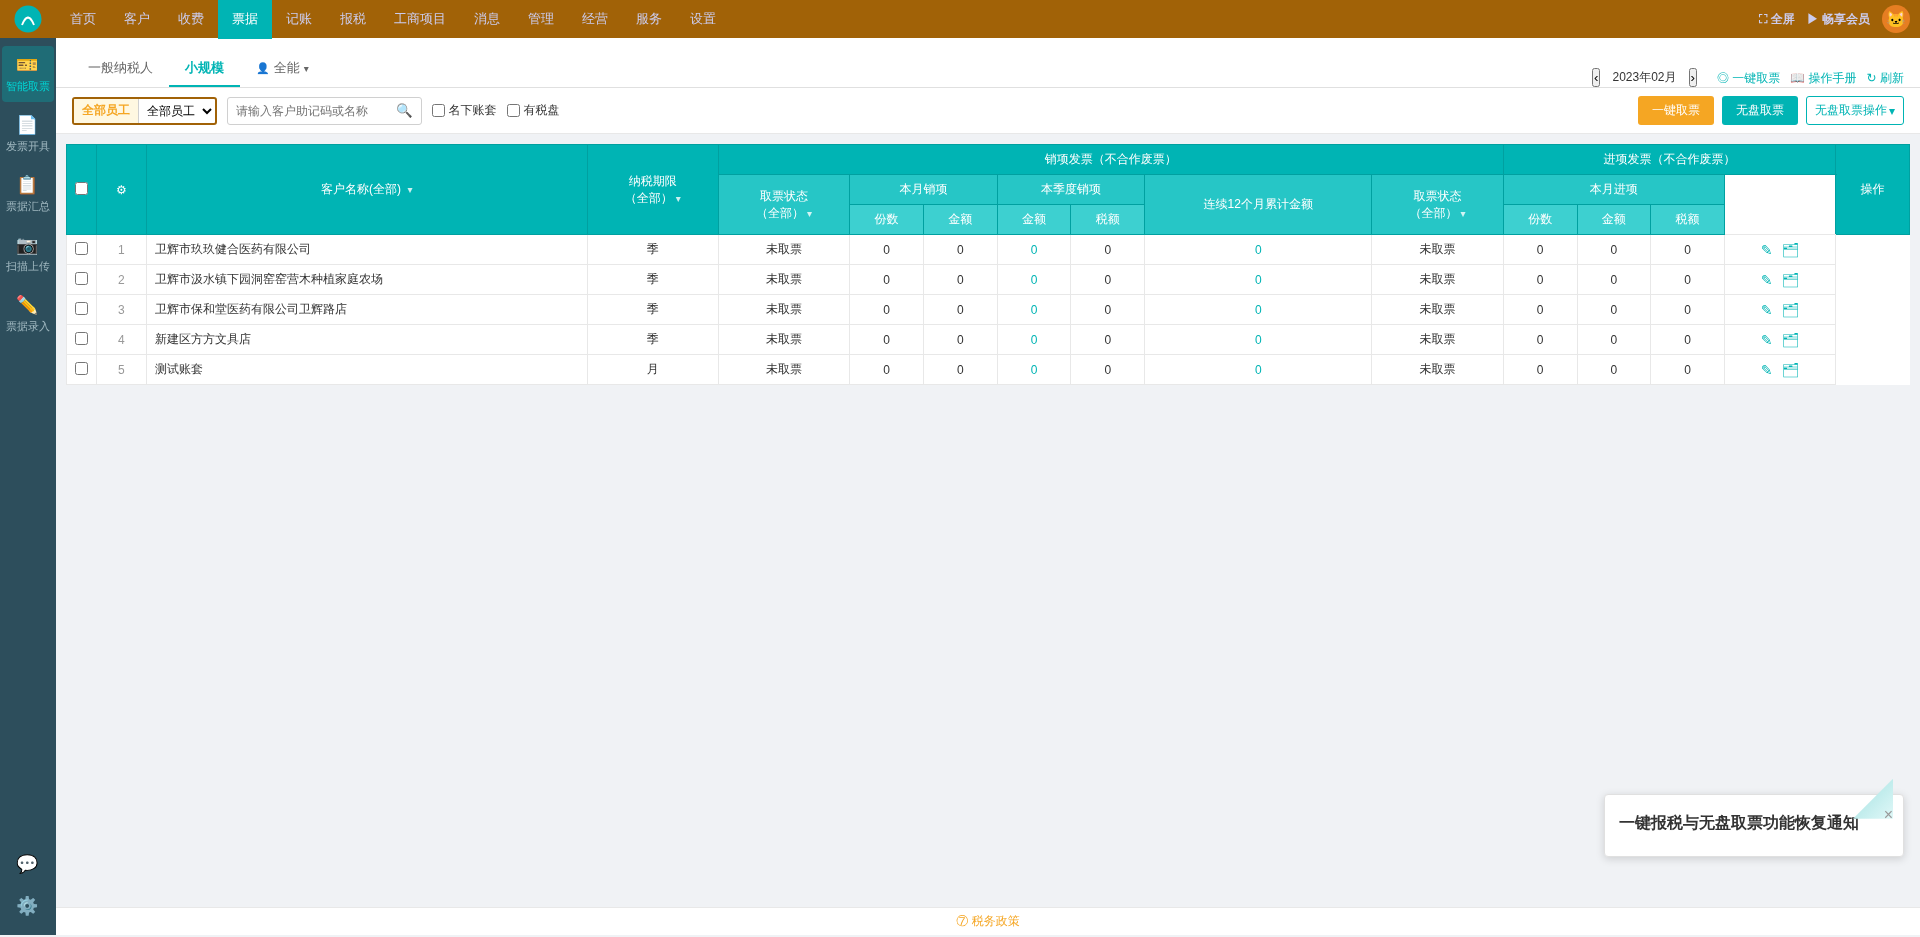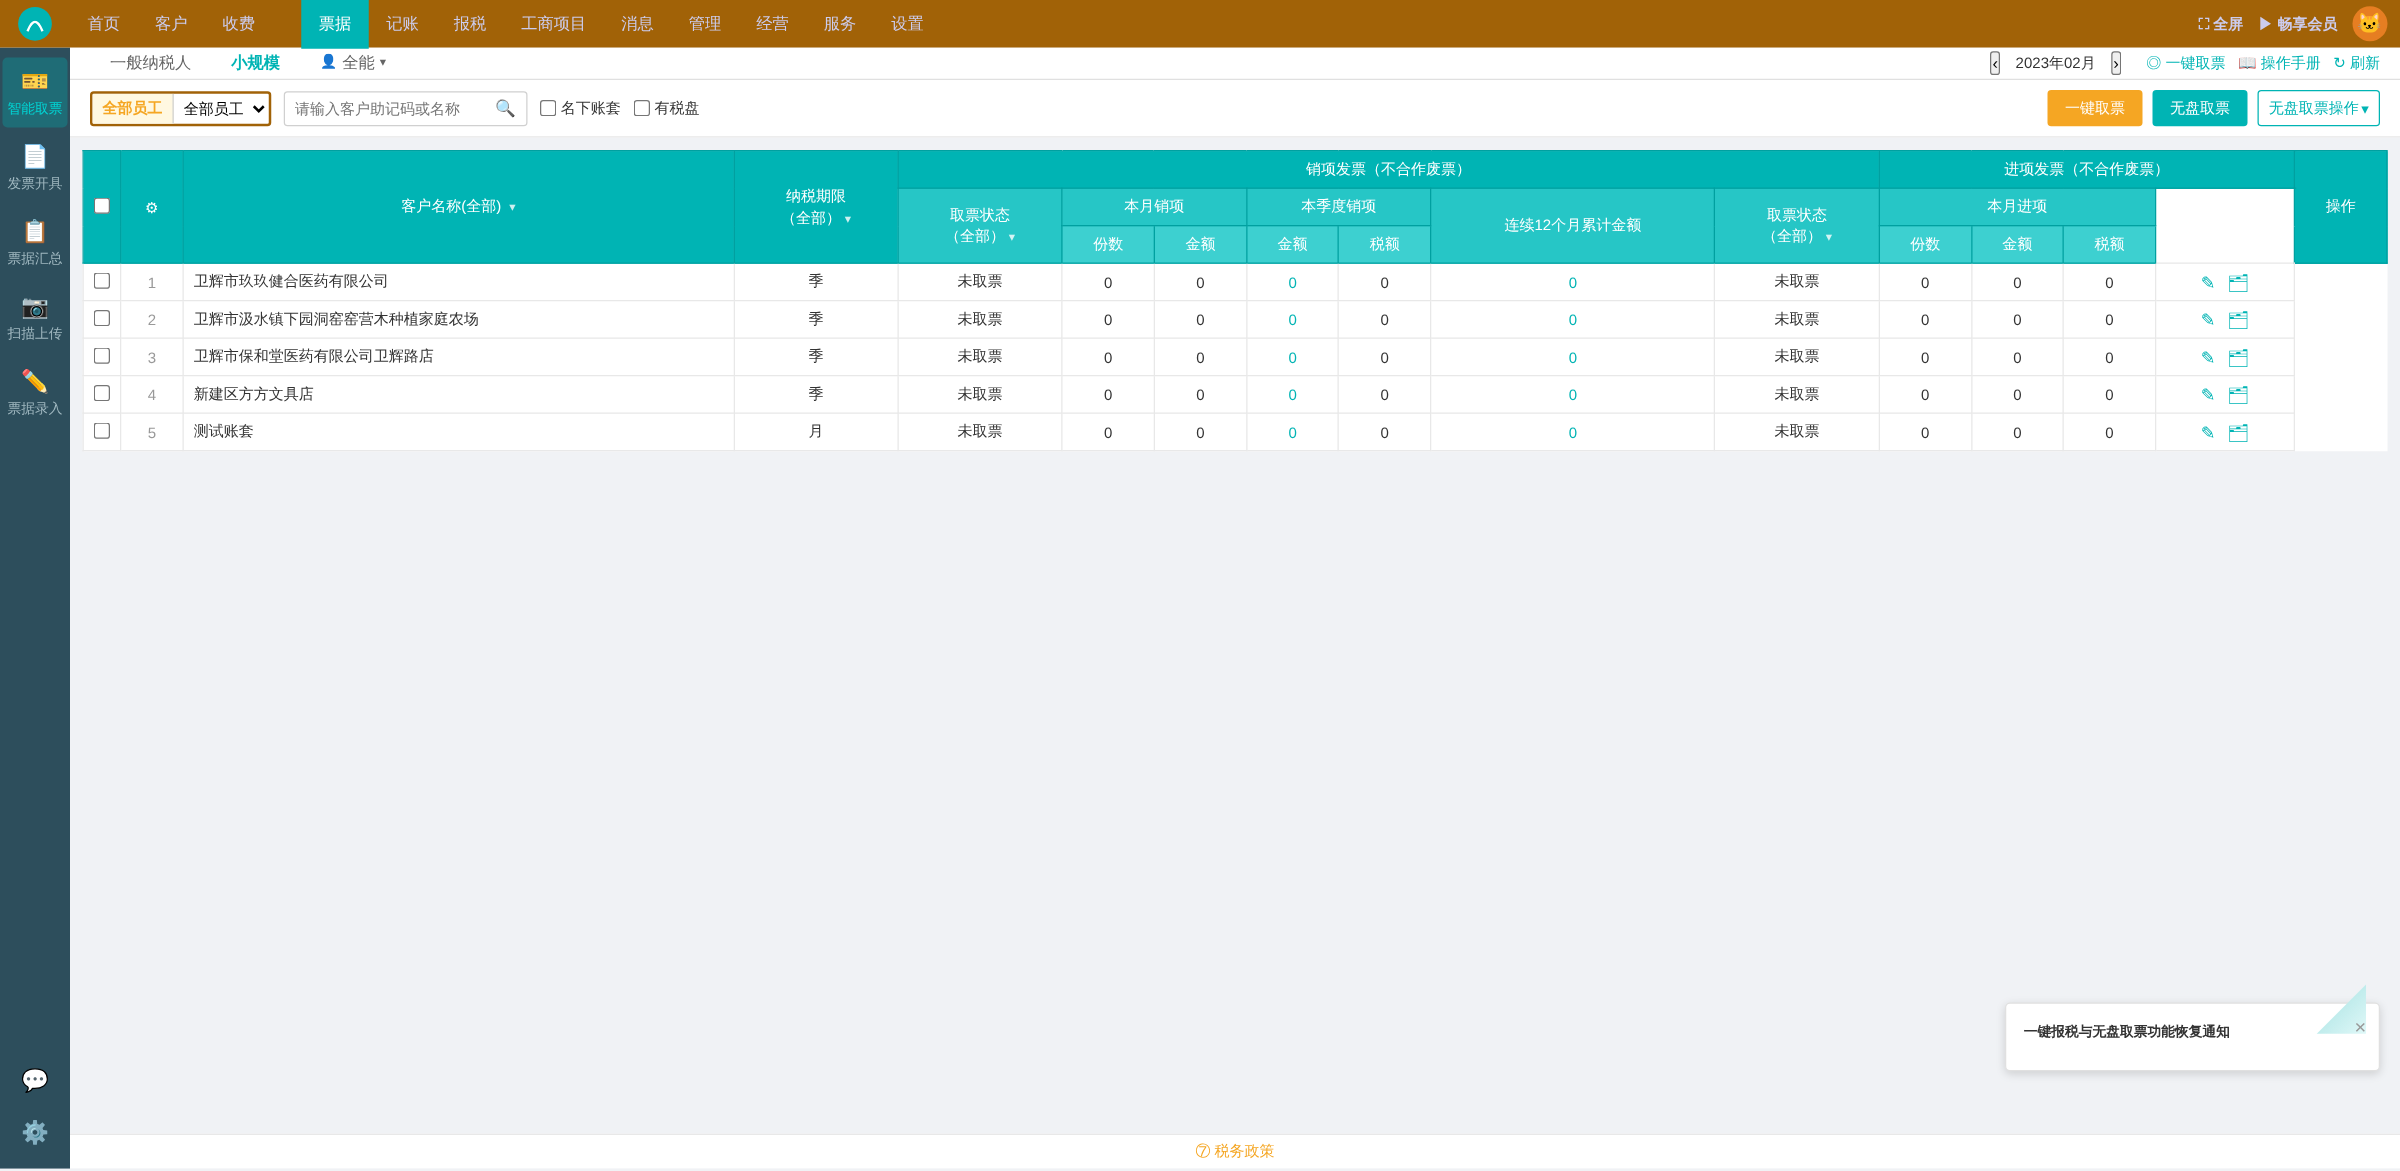--- a/index.html
+++ b/index.html
@@ -28,21 +28,20 @@
       height: 40px;
       line-height: 40px;
       cursor: pointer;
       font-size: 13px;
       color: #cce;
       white-space: nowrap;
     }
     .nav-item.active {
       background: #00b4b4;
       color: #fff;
-      margin-left: 23px;
     }
     .top-nav-right {
       display: flex; align-items: center; gap: 12px; color: #cce; font-size: 12px; font-weight: bold;
     }
     .top-nav-right span { cursor: pointer; white-space: nowrap; }
     .top-nav-right .avatar {
       width: 28px; height: 28px; border-radius: 50%;
       background: #e67e22;
       display: flex; align-items: center; justify-content: center;
       color: #fff; font-size: 16px; cursor: pointer;
@@ -81,23 +80,23 @@
       gap: 4px;
     }
 
     
     .main-content { flex: 1; overflow: hidden; display: flex; flex-direction: column; background: #f0f2f5; }
 
     
     .tab-bar {
       background: #fff;
       border-bottom: 1px solid #e0e0e0;
-      display: flex; align-items: center;
+      display: flex; align-items: flex-end;
       padding: 0 16px;
-      height: 26px;
+      height: 50px;
     }
     .tab-item {
       padding: 8px 16px;
       cursor: pointer;
       font-size: 13px;
       color: #666;
       border-bottom: 2px solid transparent;
       display: flex; align-items: center; gap: 4px;
     }
     .tab-item.active { color: #00b4b4; border-bottom: 2px solid #00b4b4; font-weight: bold; }
@@ -198,21 +197,21 @@
       box-shadow: 0 2px 8px rgba(0,0,0,0.15);
       padding: 14px;
       font-size: 12px;
       color: #333;
       line-height: 1.7;
     }
     .notification-popup .close-btn {
       position: absolute; top: 6px; right: 10px;
       cursor: pointer; color: #999; font-size: 16px;
     }
-    .notification-popup .notif-title { font-weight: bold; margin-bottom: 6px; font-size: 11px; }
+    .notification-popup .notif-title { font-weight: bold; margin-bottom: 6px; font-size: 16px; }
     .notif-corner {
       position: absolute;
       top: -16px; right: 10px;
       width: 40px; height: 40px;
       background: linear-gradient(135deg, #a0e0e0, #e0f8f8);
       clip-path: polygon(0 100%, 100% 0, 100% 100%);
     }
 
     
     .bottom-bar {

